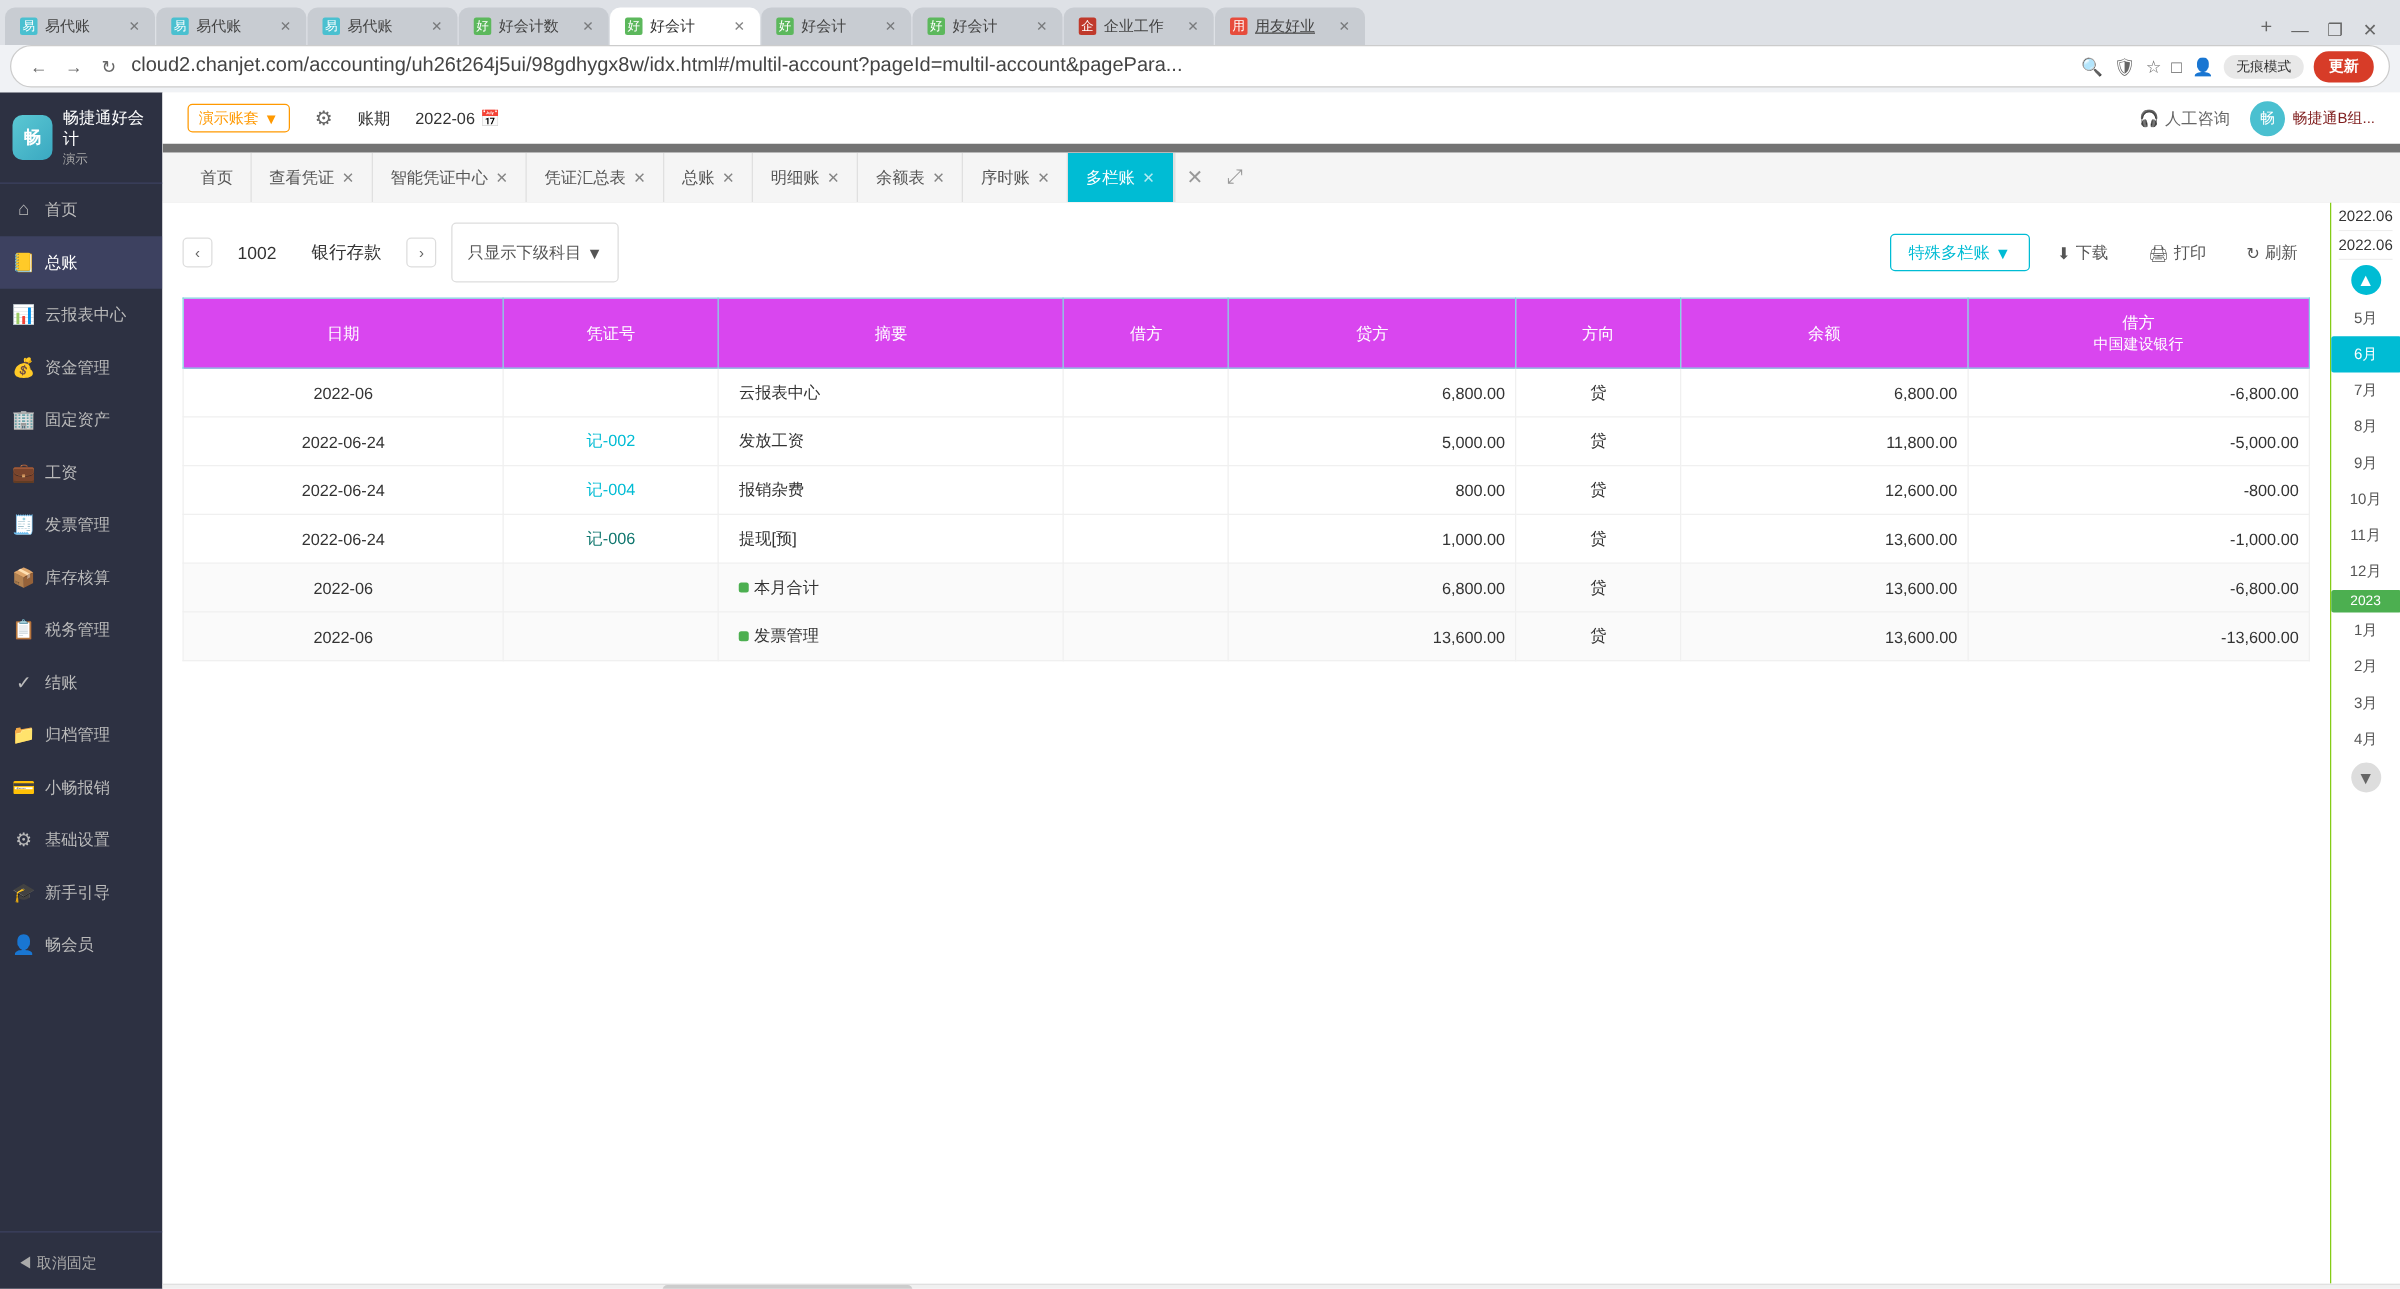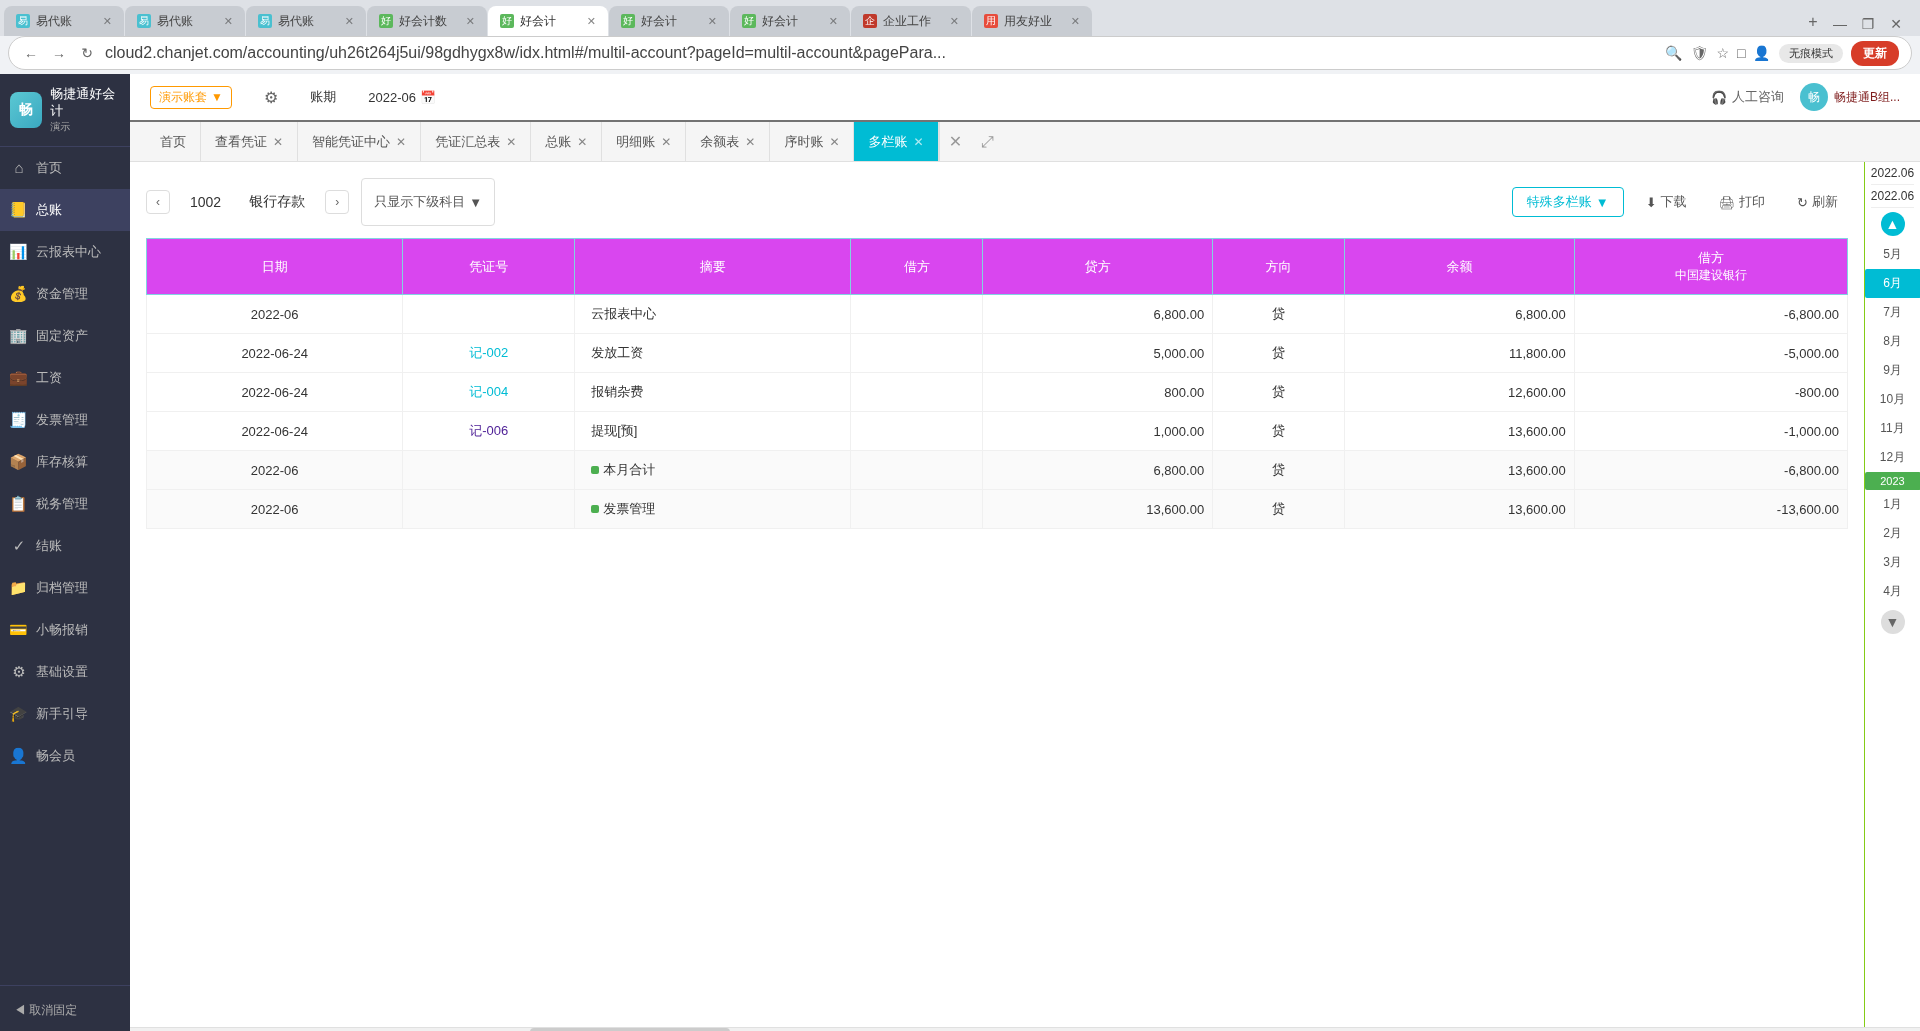--- a/index.html
+++ b/index.html
@@ -35,21 +35,21 @@
     .nav-item { display: flex; align-items: center; padding: 12px 10px; cursor: pointer; gap: 8px; font-size: 13px; color: #bbb; }
     .nav-item.active { background: #3d4160; color: #fff; }
     .nav-item .nav-icon { width: 18px; height: 18px; display: flex; align-items: center; justify-content: center; flex-shrink: 0; font-size: 15px; }
     .sidebar-bottom { padding: 10px; border-top: 1px solid #3d4160; }
     .pin-btn { display: flex; align-items: center; gap: 6px; color: #aaa; font-size: 12px; cursor: pointer; padding: 6px 4px; }
 
     
     .main-content { flex: 1; display: flex; flex-direction: column; overflow: hidden; background: #fff; }
 
     
-    .app-header { height: 48px; background: #fff; border-bottom: 2px solid #737373; display: flex; align-items: center; padding: 0 20px; gap: 32px; }
+    .app-header { height: 48px; background: #fff; border-bottom: 7px solid #737373; display: flex; align-items: center; padding: 0 20px; gap: 20px; }
     .demo-badge { background: transparent; border: 1px solid #f90; color: #f90; border-radius: 4px; padding: 2px 8px; font-size: 12px; display: flex; align-items: center; gap: 4px; }
     .settings-icon { color: #666; cursor: pointer; font-size: 16px; }
     .period-label { color: #333; font-size: 13px; }
     .period-value { color: #333; font-weight: 500; display: flex; align-items: center; gap: 4px; }
     .header-right { margin-left: auto; display: flex; align-items: center; gap: 16px; }
     .consult-btn { display: flex; align-items: center; gap: 4px; color: #666; font-size: 13px; cursor: pointer; }
     .user-info { display: flex; align-items: center; gap: 6px; }
     .user-avatar { width: 28px; height: 28px; border-radius: 50%; background: #4ac0d0; display: flex; align-items: center; justify-content: center; color: white; font-size: 12px; }
     .user-name { font-size: 12px; color: #7f1d1d; }
 
@@ -144,21 +144,21 @@
     <span style="overflow:hidden;text-overflow:ellipsis;white-space:nowrap;max-width:90px;">好会计</span>
     <span class="tab-close">✕</span>
   </div>
         <div class="tab">
     <div class="tab-icon" style="background:#c0392b;color:white;font-size:10px;display:flex;align-items:center;justify-content:center;">企</div>
     <span style="overflow:hidden;text-overflow:ellipsis;white-space:nowrap;max-width:90px;">企业工作</span>
     <span class="tab-close">✕</span>
   </div>
         <div class="tab">
     <div class="tab-icon" style="background:#e74c3c;color:white;font-size:10px;display:flex;align-items:center;justify-content:center;">用</div>
-    <span style="overflow:hidden;text-overflow:ellipsis;white-space:nowrap;max-width:90px;">用友好业</span>
+    <span style="overflow:hidden;text-overflow:ellipsis;white-space:nowrap;max-width:90px;text-decoration:underline;">用友好业</span>
     <span class="tab-close">✕</span>
   </div>
       </div>
     <div class="tab-add">+</div>
     <div class="tab-controls">
       <div class="tab-control-btn">—</div>
       <div class="tab-control-btn">❐</div>
       <div class="tab-control-btn">✕</div>
     </div>
   </div>
@@ -403,21 +403,21 @@
     <td><a class="link" style="color:#00bcd4;text-decoration:none;">记-004</a></td>
     <td style="text-align:left;padding-left:16px;">报销杂费</td>
     <td class="number"></td>
     <td class="number">800.00</td>
     <td>贷</td>
     <td class="number">12,600.00</td>
     <td class="number" style="color:#333">-800.00</td>
   </tr>
               <tr>
     <td>2022-06-24</td>
-    <td><a class="link" style="color:#4c1d95;text-decoration:none;">记-006</a></td>
+    <td><a class="link" style="color:#0f766e;text-decoration:none;">记-006</a></td>
     <td style="text-align:left;padding-left:16px;">提现[预]</td>
     <td class="number"></td>
     <td class="number">1,000.00</td>
     <td>贷</td>
     <td class="number">13,600.00</td>
     <td class="number" style="color:#333">-1,000.00</td>
   </tr>
               <tr class="summary-row">
     <td>2022-06</td>
     <td></td>

